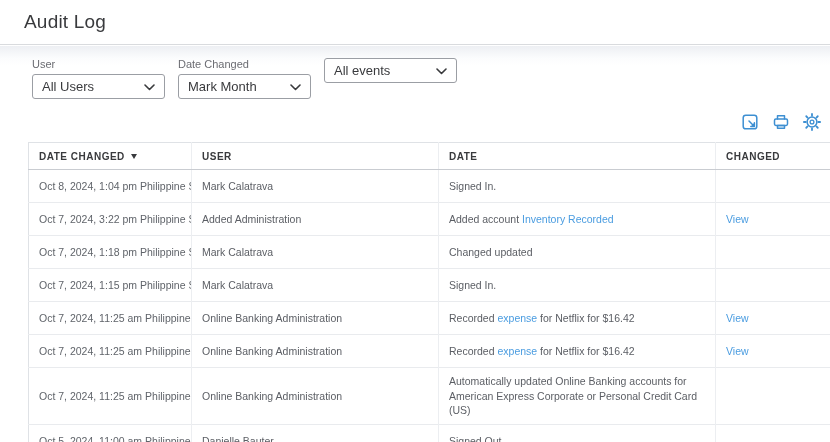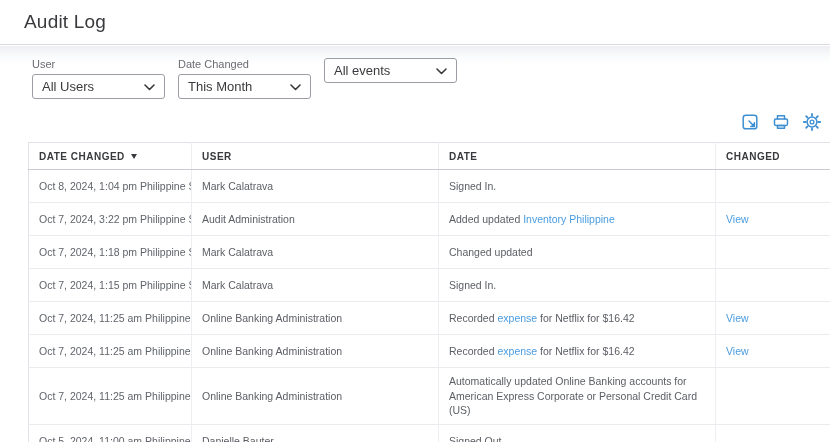--- a/index.html
+++ b/index.html
@@ -68,21 +68,21 @@
         <div class="select">
           <span>All Users</span>
           <span><svg width="11" height="7" viewBox="0 0 11 7">
                 <path d="M1 1l4.5 4.5L10 1" fill="none" stroke="#393a3d" stroke-width="1.6" stroke-linecap="round" stroke-linejoin="round"></path>
               </svg></span>
         </div>
       </div>
       <div class="filter-group">
         <span class="filter-label">Date Changed</span>
         <div class="select">
-          <span>This Month</span>
+          <span>Mark Month</span>
           <span><svg width="11" height="7" viewBox="0 0 11 7">
                 <path d="M1 1l4.5 4.5L10 1" fill="none" stroke="#393a3d" stroke-width="1.6" stroke-linecap="round" stroke-linejoin="round"></path>
               </svg></span>
         </div>
       </div>
       <div class="filter-group">
         <div class="select">
           <span>All events</span>
           <span><svg width="11" height="7" viewBox="0 0 11 7">
                 <path d="M1 1l4.5 4.5L10 1" fill="none" stroke="#393a3d" stroke-width="1.6" stroke-linecap="round" stroke-linejoin="round"></path>
@@ -135,22 +135,22 @@
         </thead>
         <tbody>
           <tr>
             <td class="date-cell">Oct 8, 2024, 1:04 pm Philippine St...</td>
             <td>Mark Calatrava</td>
             <td><span>Signed In.</span><a class="lnk"></a><span></span></td>
             <td><a class="lnk"></a></td>
           </tr>
           <tr>
             <td class="date-cell">Oct 7, 2024, 3:22 pm Philippine St...</td>
-            <td>Audit Administration</td>
-            <td><span>Added updated </span><a class="lnk">Inventory Philippine</a><span></span></td>
+            <td>Added Administration</td>
+            <td><span>Added account </span><a class="lnk">Inventory Recorded</a><span></span></td>
             <td><a class="lnk">View</a></td>
           </tr>
           <tr>
             <td class="date-cell">Oct 7, 2024, 1:18 pm Philippine St...</td>
             <td>Mark Calatrava</td>
             <td><span>Changed updated</span><a class="lnk"></a><span></span></td>
             <td><a class="lnk"></a></td>
           </tr>
           <tr>
             <td class="date-cell">Oct 7, 2024, 1:15 pm Philippine St...</td>

